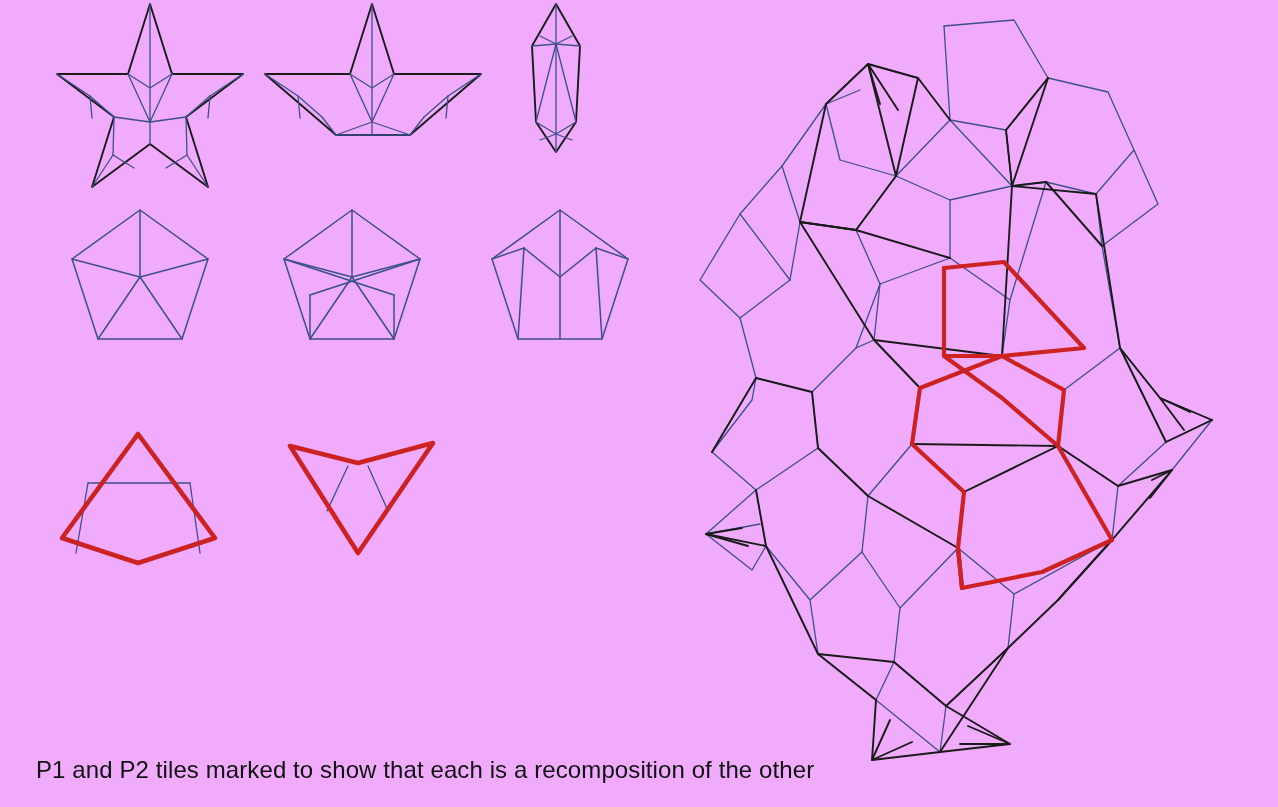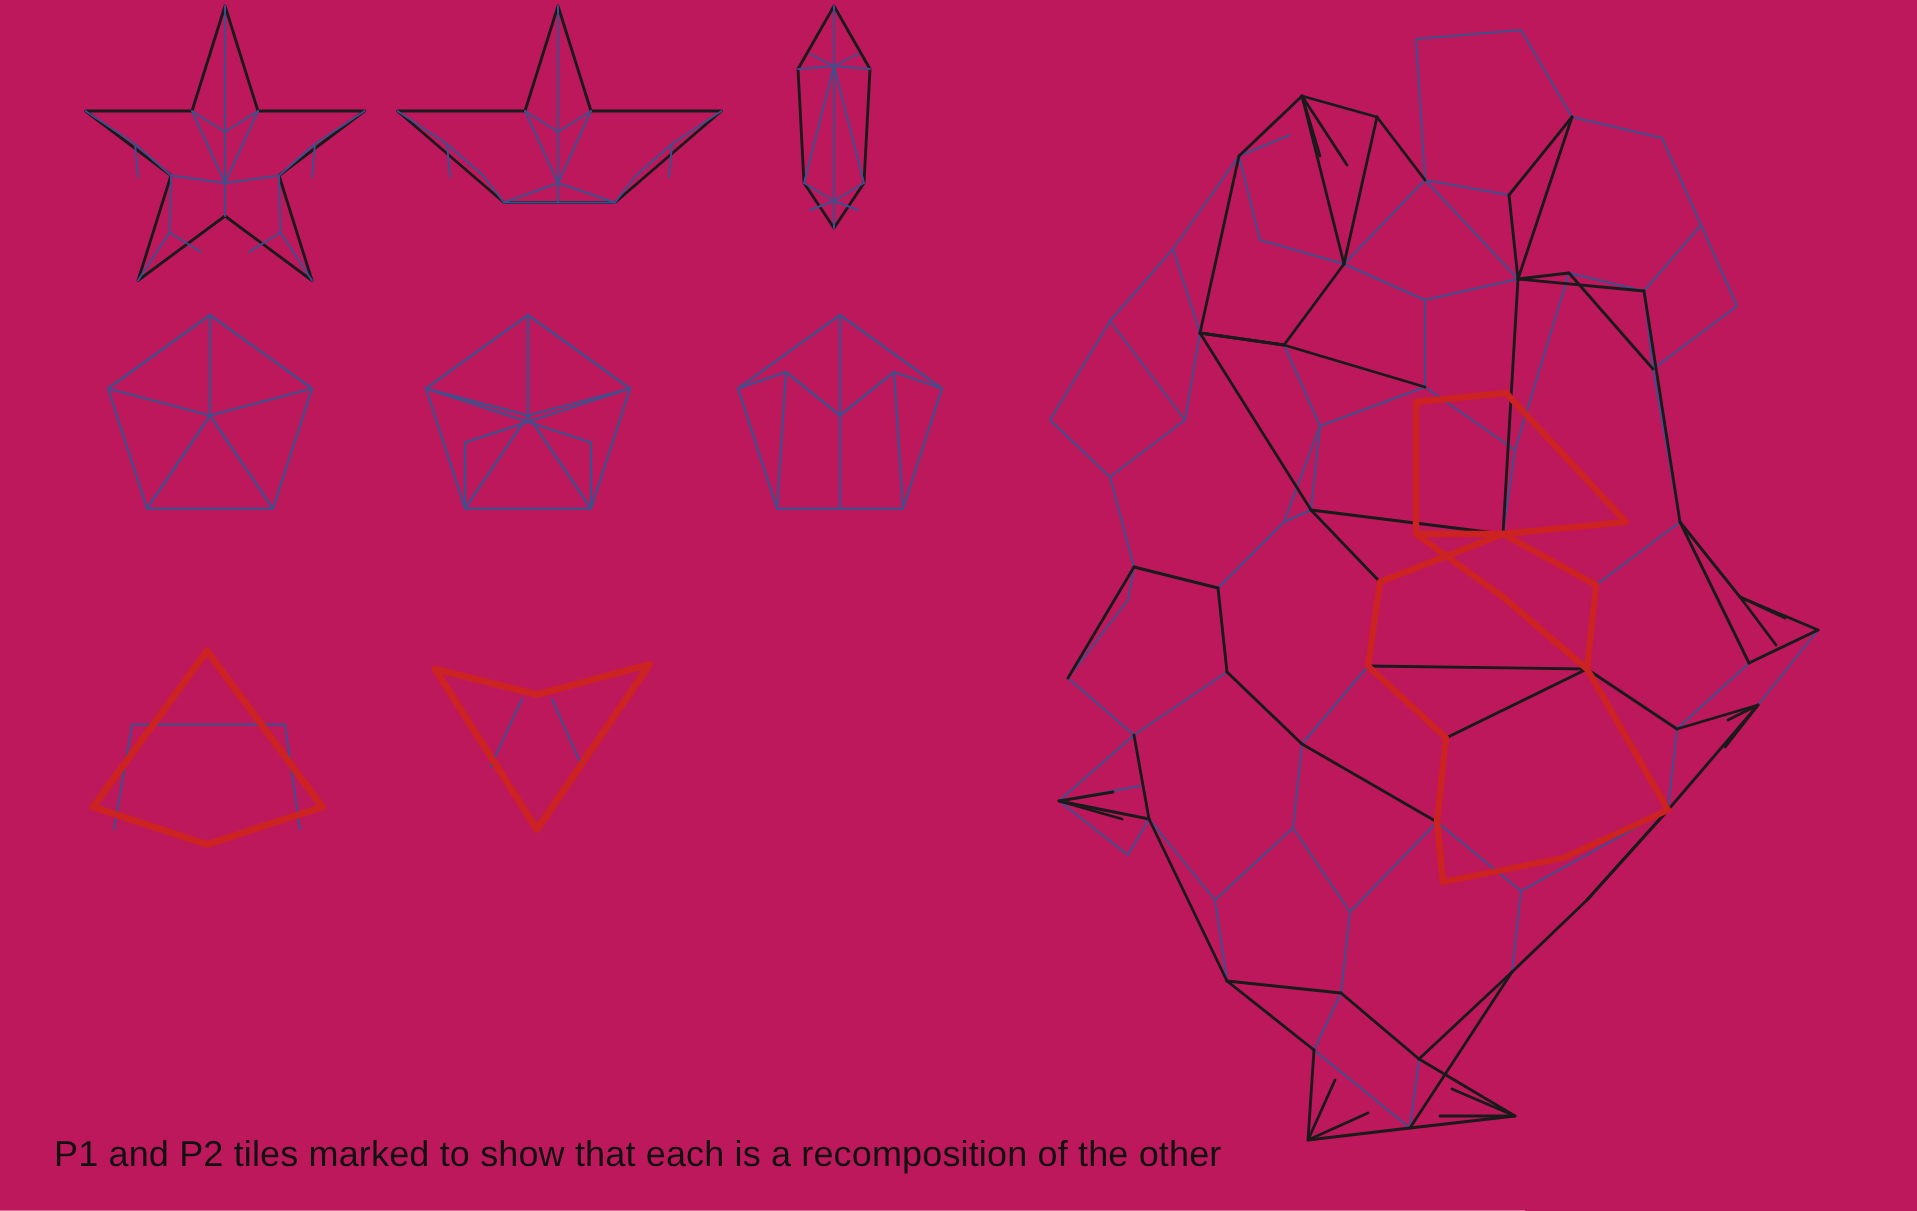--- a/index.html
+++ b/index.html
@@ -42,21 +42,21 @@
   svg path, svg polyline, svg polygon, svg line {
     fill: none;
     stroke-linecap: round;
     stroke-linejoin: round;
     vector-effect: non-scaling-stroke;
   }
 </style>
 </head>
 <body>
 
-<div id="figure-root" style="background: #be185d; text-align: right;">
+<div id="figure-root" style="background: #f0abfc; text-align: right;">
 
   <svg id="tiling-svg" viewBox="0 0 1278 807" xmlns="http://www.w3.org/2000/svg">
 
     <g>
 
       <g>
         <polygon class="blk-out" points="150,4 172,74 243,74 186,117 208,187 150,144 92,187 114,117 57,74 128,74" stroke="#1a1a1a" stroke-width="1.9" fill="none" stroke-linecap="round" stroke-linejoin="round"></polygon>
         <g>
             <polyline points="150,4 150,122" stroke="#3d4f8c" stroke-width="1.3" fill="none" stroke-linecap="round" stroke-linejoin="round"></polyline>
             <polyline points="128,74 150,88 172,74" stroke="#3d4f8c" stroke-width="1.3" fill="none" stroke-linecap="round" stroke-linejoin="round"></polyline>

